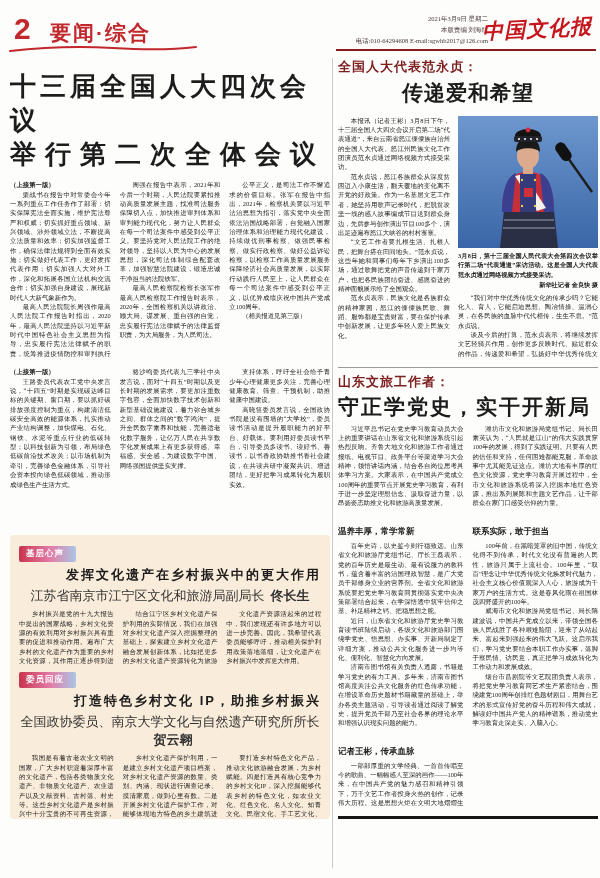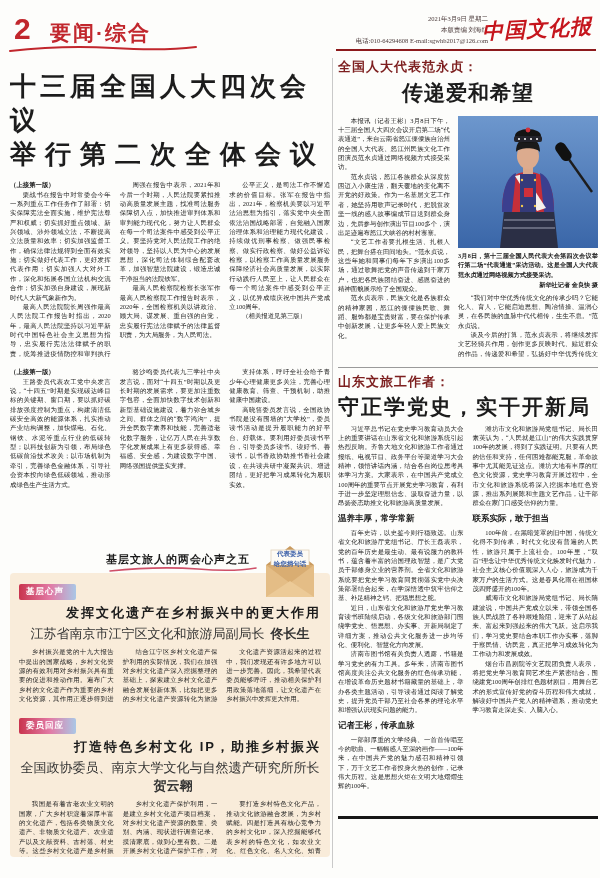--- a/index.html
+++ b/index.html
@@ -21,21 +21,21 @@
             color:var(--masthead-red);transform:rotate(-3deg);letter-spacing:1px;
             font-family:"DejaVu Serif",serif}
   .header-rule{position:absolute;left:336px;right:4px;top:49px;height:2px;background:var(--dark-rule)}
   .v-divider{position:absolute;left:332px;top:58px;bottom:10px;width:1px;background:#c9c9c9}
 
   
   .cols{display:flex;gap:9px;overflow:hidden;text-align:justify}
   .cols .col{flex:1;font-size:6.4px;line-height:1.46;color:#222}
   .col p{margin:0;text-indent:2em}
   .col p.note{font-weight:bold;text-indent:0}
-  .col-subhead{font:bold 8.5px "Liberation Sans",sans-serif;margin:5px 0 3px;text-indent:0}
+  .col-subhead{font:bold 8.5px "Liberation Sans",sans-serif;margin:18px 0 3px;text-indent:0}
 
   
   .left-region{position:absolute;left:10px;top:58px;width:320px}
   .hl-big{font:bold 26px "Liberation Sans",sans-serif;line-height:1.3;letter-spacing:4px;margin-top:12px}
   .hl-big .spread{letter-spacing:9px}
   .npc-body{margin-top:9px;height:180px}
   .hl-mid{text-align:center;font:bold 18px "Liberation Sans",sans-serif;letter-spacing:1px;margin-top:15px}
   .cppcc-body{margin-top:7px;height:168px}
 
   
@@ -46,21 +46,21 @@
   .envelope .env-text{position:absolute;left:0;top:6px;width:100%;text-align:center;
       font:bold 6.5px "Liberation Sans",sans-serif;color:#3a5fa8;line-height:1.5}
   .peach-box{position:relative;background:var(--peach-bg);border-radius:4px;padding:7px 9px;height:284px;overflow:hidden}
   .badge{display:inline-block;font:bold 8.5px "Liberation Sans",sans-serif;color:#fff;letter-spacing:1px;
          padding:2px 12px 2px 7px;border-radius:2px;
          background:linear-gradient(90deg,#c9344e 0%,#e27ba6 55%,#aac7e6 100%)}
   .gb-headline{text-align:right;font:bold 13px "Liberation Sans",sans-serif;letter-spacing:2px;margin:4px 0 3px}
   .gb-byline{text-align:center;font-size:13px;color:#333;margin-bottom:4px}
   .gb-byline .name{font-weight:bold;margin-left:6px}
   .voice-body{height:56px}
-  .response-badge{margin-top:15px}
+  .response-badge{margin-top:7px}
   .response-body{height:122px}
 
   
   .right-region{position:absolute;left:338px;top:58px;width:260px}
   .kicker{font-size:13px;font-weight:bold;color:#7d1f1f;letter-spacing:1px}
   .hl-right{text-align:center;font:bold 21px "Liberation Sans",sans-serif;line-height:1.32;letter-spacing:1px;margin-top:3px}
   .a3-body{display:flex;gap:8px;margin-top:9px;height:242px;overflow:hidden;text-align:justify}
   .a3col1{width:112px;font-size:6.4px;line-height:1.46}
   .a3col1 p,.a3col2 p{margin:0;text-indent:2em}
   .a3col2{width:140px;display:flex;flex-direction:column}
@@ -122,39 +122,20 @@
         </div>
       <div class="col">
           <p>骆沙鸣委员代表九三学社中央发言说，面对“十四五”时期以及更长时期的发展需求，要更加注重数字包容，全面加快数字技术创新和新型基础设施建设，着力弥合城乡之间、群体之间的“数字鸿沟”，提升全民数字素养和技能，完善适老化数字服务，让亿万人民在共享数字化发展成果上有更多获得感、幸福感、安全感，为建设数字中国、网络强国提供坚实支撑。</p>
         </div>
       <div class="col">
           <p>支持体系，呼吁全社会给予青少年心理健康更多关注，完善心理健康教育、筛查、干预机制，助推健康中国建设。</p>
           <p>高晓笛委员发言说，全国政协书院是没有围墙的“大学校”，委员读书活动是提升履职能力的好平台、好载体。要利用好委员读书平台，引导委员多读书、读好书、善读书，以书香政协助推书香社会建设，在共读共研中凝聚共识、增进团结，更好把学习成果转化为履职实效。</p>
         </div>
     </div>
 
-    <div class="series-header">
-      <div class="series-title">基层文旅人的两会心声之五</div>
-      <svg class="series-swoosh" width="150" height="8" viewBox="0 0 150 8">
-        <path d="M2,5 Q50,0 90,3 Q125,6 148,2" fill="none" stroke="#cf5068" stroke-width="1.6" stroke-linecap="round"></path>
-      </svg>
-      <div class="envelope">
-        <svg width="52" height="56" viewBox="0 0 52 56">
-          <polygon points="2,22 26,3 50,22" fill="#c99a5e"></polygon>
-          <rect x="7" y="7" width="38" height="28" fill="#fdfbf5" stroke="#e0d3bb" stroke-width="0.8"></rect>
-          <polygon points="2,22 50,22 50,54 2,54" fill="#d9ad72"></polygon>
-          <polygon points="2,22 26,40 50,22 50,54 2,54" fill="#e4bd86"></polygon>
-          <polygon points="2,54 26,38 50,54" fill="#ecca97"></polygon>
-        </svg>
-        <div class="env-text">
-          <div>代表委员</div>
-          <div>给您捎句话</div>
-        </div>
-      </div>
-    </div>
 
     <div class="peach-box">
       <span class="badge">基层心声</span>
       <div class="gb-headline">发挥文化遗产在乡村振兴中的更大作用</div>
       <div class="gb-byline">
         <span>江苏省南京市江宁区文化和旅游局副局长</span><span class="name">佟长生</span>
       </div>
       <div class="cols voice-body">
         <div class="col">
             <p>乡村振兴是党的十九大报告中提出的国家战略，乡村文化资源的有效利用对乡村振兴具有重要的促进和推动作用。遍布广大乡村的文化遗产作为重要的乡村文化资源，其作用正逐步得到进一步认识和重视。</p>

